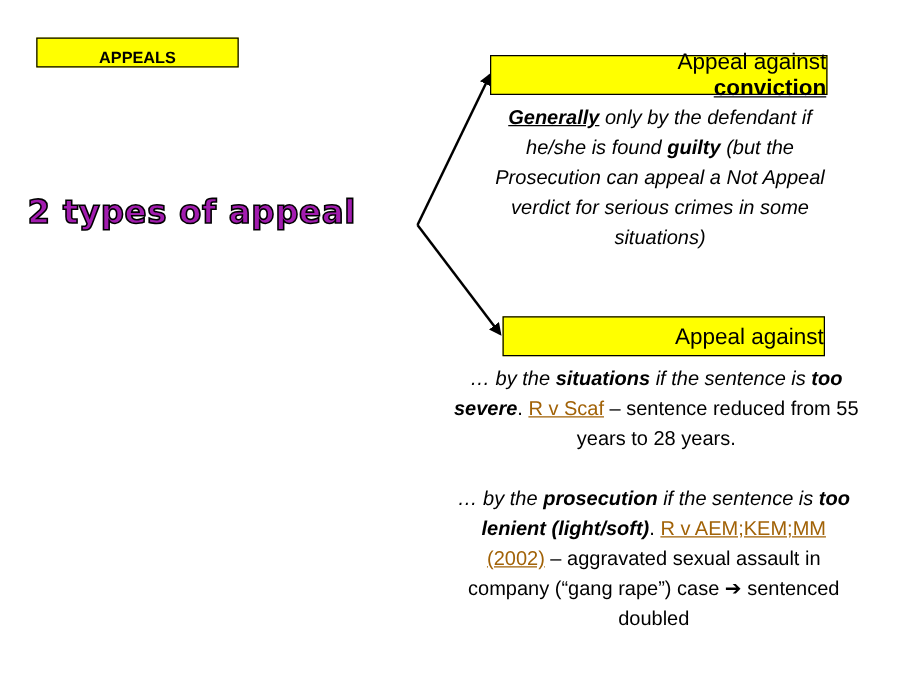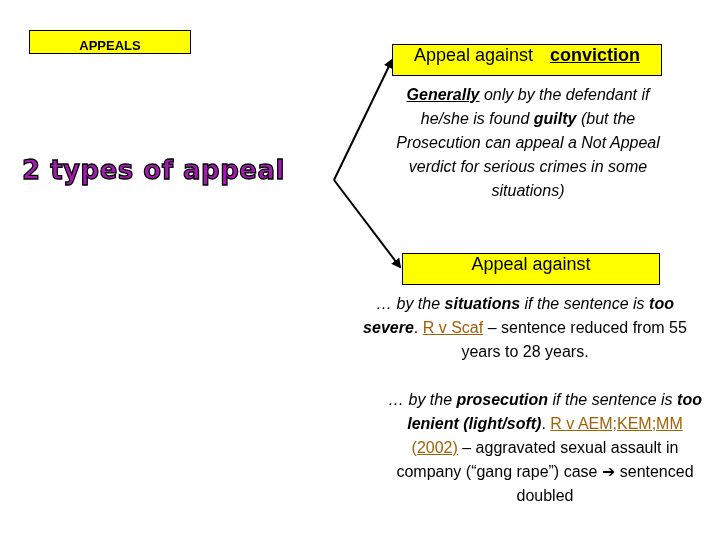--- a/index.html
+++ b/index.html
@@ -1,26 +1,26 @@
 <!DOCTYPE html>
 <html><head>
 <meta charset="utf-8">
 <style>
   html, body { margin:0; padding:0; }
   body { width:720px; height:540px; background:#ffffff; position:relative; overflow:hidden; font-family:"Liberation Sans", sans-serif; color:#000; }
   .appeals-box { position:absolute; left:29px; top:30px; width:162px; height:24px; background:#ffff00; border:1.5px solid #000; box-sizing:border-box; display:flex; align-items:flex-end; justify-content:center; font-weight:bold; font-size:13px; }
   .title { position:absolute; left:22px; top:155px; font-family:"DejaVu Sans", sans-serif; font-weight:bold; font-size:26px; color:#a21caf; -webkit-text-stroke:1.3px #000; letter-spacing:0.5px; white-space:nowrap; }
-  .yellow-box { position:absolute; background:#ffff00; border:1.5px solid #000; box-sizing:border-box; display:flex; align-items:flex-start; justify-content:center; font-size:18px; white-space:nowrap; }
+  .yellow-box { position:absolute; background:#ffff00; border:1.5px solid #000; box-sizing:border-box; display:flex; align-items:flex-end; justify-content:center; font-size:18px; white-space:nowrap;flex-direction:column; }
   .box-conviction { left:392px; top:44px; width:270px; height:32px; }
   .box-sentence { left:402px; top:253px; width:258px; height:32px; }
   .yellow-box b { text-decoration:underline; margin-left:17px; }
   .text-block { position:absolute; text-align:center; font-size:16px; line-height:24px; }
   .desc-conviction { left:392px; top:83px; width:272px; }
   .desc-sentence { left:362px; top:292px; width:326px; }
-  .desc-prosecution { left:382px; top:388px; width:326px; }
+  .desc-prosecution { left:360px; top:388px; width:326px; }
   i { font-style:italic; }
   .bi { font-style:italic; font-weight:bold;margin-top:36px; }
   .bi-u { font-style:italic; font-weight:bold; text-decoration:underline; }
   .link { color:#a16207; font-weight:normal; text-decoration:underline; }
   svg.arrows { position:absolute; left:0; top:0; }
 </style>
 </head>
 <body>
 
 <div class="appeals-box">

